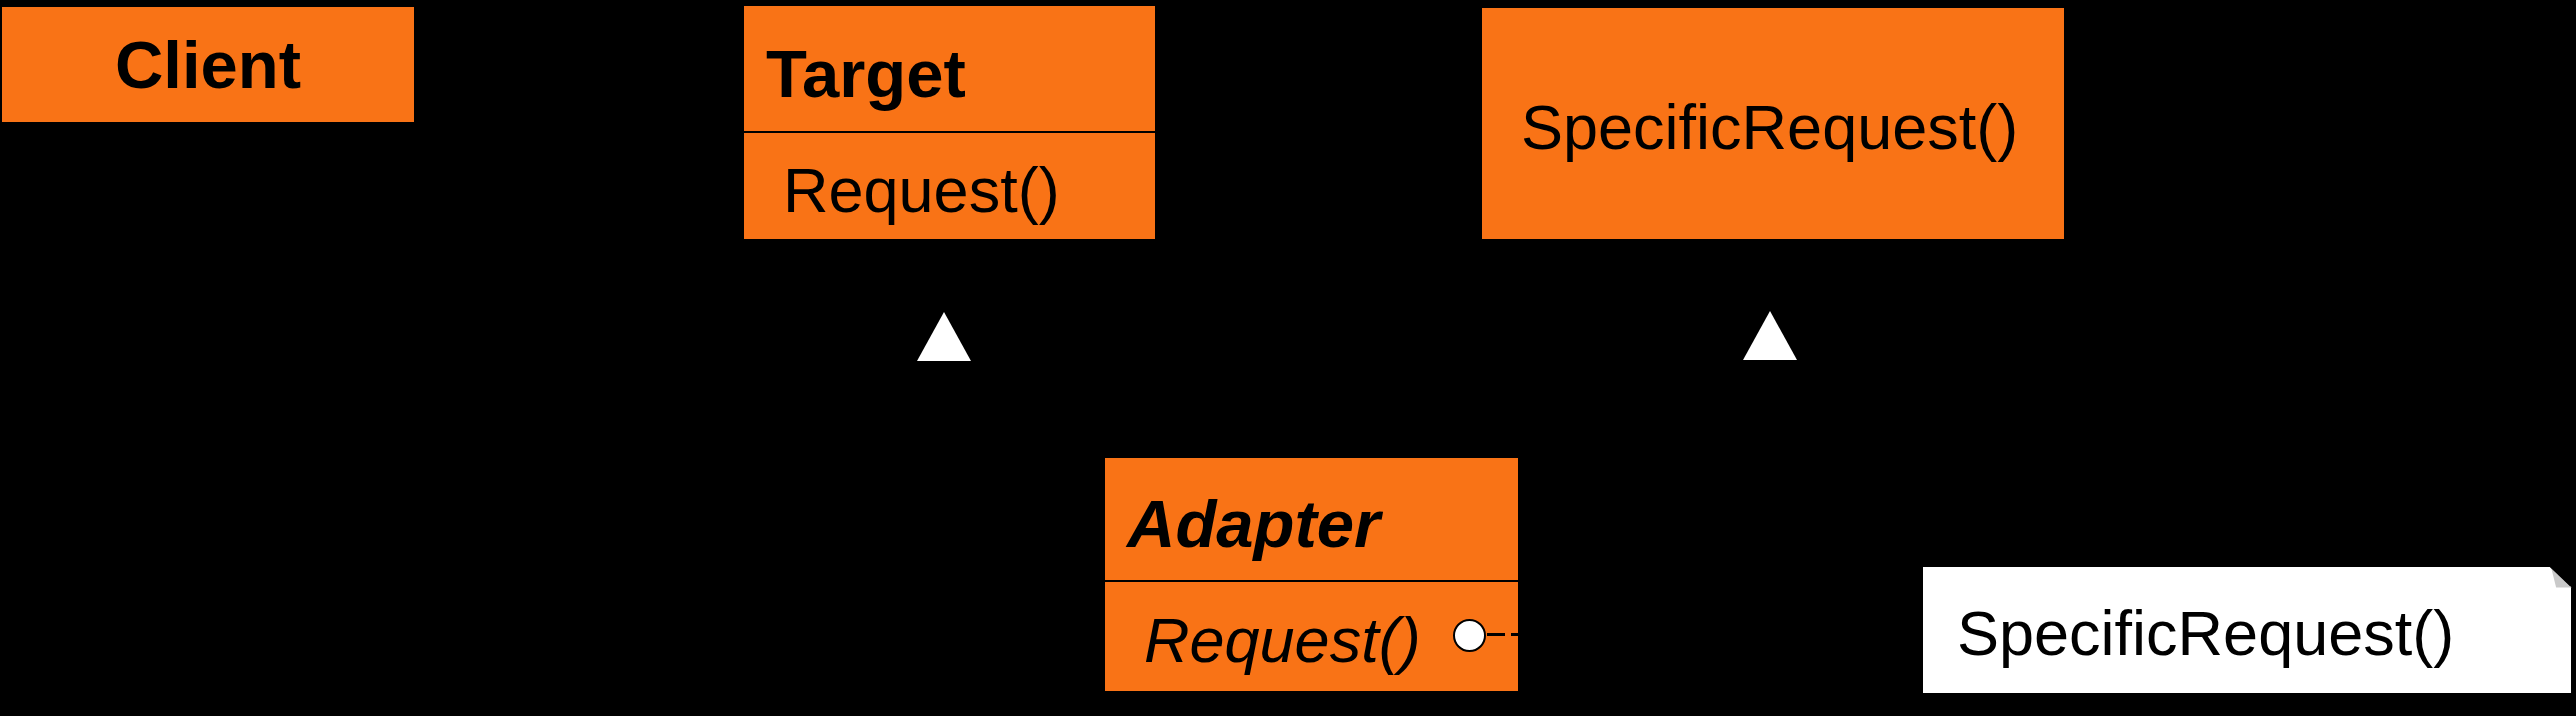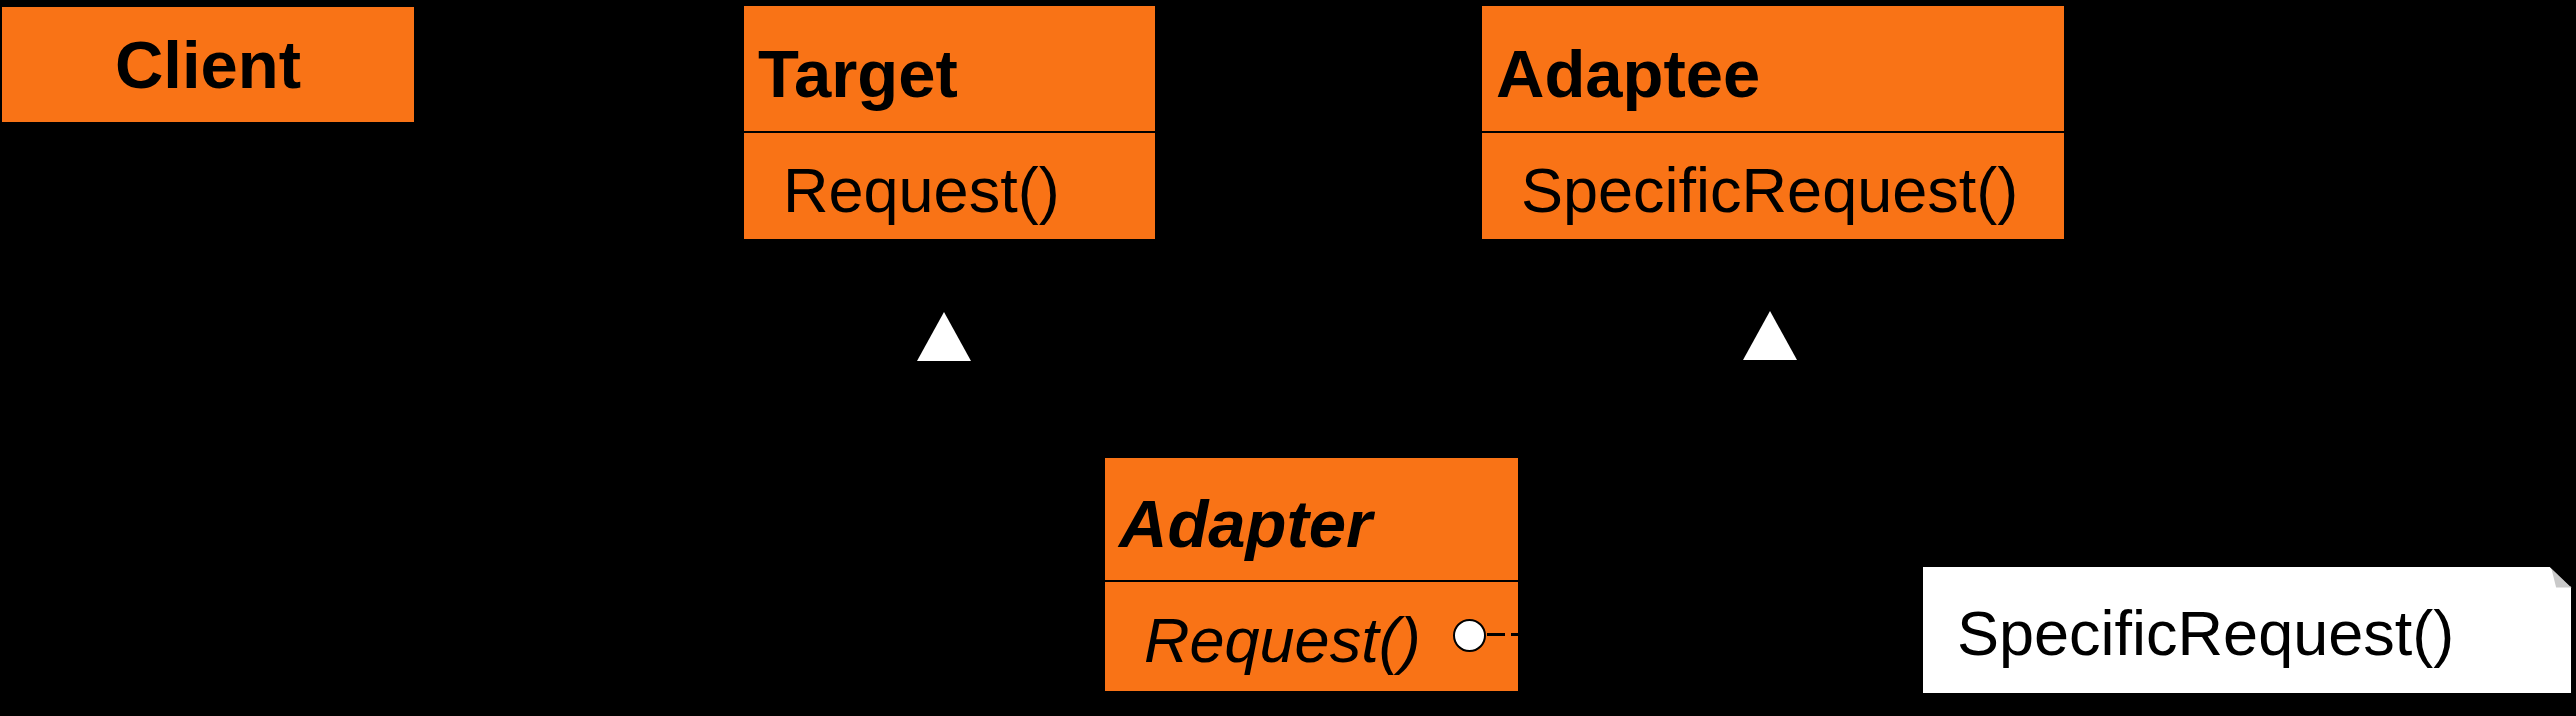--- a/index.html
+++ b/index.html
@@ -6,21 +6,21 @@
   #canvas{
     position:relative;width:2576px;height:717px;background:#000;
     font-family:"Liberation Sans",sans-serif;overflow:hidden;color:#000;
   }
   .class-box{
     position:absolute;background:#f97316;border:2px solid #000;box-sizing:border-box;
     display:flex;flex-direction:column;
   }
   .class-header{
     flex:0 0 115px;display:flex;align-items:center;
-    padding-left:14px;padding-top:9.8px;
+    padding-left:22px;padding-top:9.8px;
     font-weight:700;font-size:67px;letter-spacing:0px;
   }
   .class-compartment{
     flex:1;border-top:2px solid #000;display:flex;align-items:center;
     padding-left:39px;padding-top:7.8px;
     font-weight:400;font-size:63px;
   }
   #client-box{
     left:0px;top:4.9px;width:416px;height:119px;
     align-items:center;justify-content:center;flex-direction:row;
@@ -69,21 +69,20 @@
   <div class="class-box" id="client-box">
     <span>Client</span>
   </div>
 
   <div class="class-box" id="target-box">
     <div class="class-header">Target</div>
     <div class="class-compartment">Request()</div>
   </div>
 
   <div class="class-box" id="adaptee-box">
-    <div class="class-header">Adaptee</div>
     <div class="class-compartment">SpecificRequest()</div>
   </div>
 
   <div class="arrowhead" id="arrowhead-target"></div>
   <div class="arrowhead" id="arrowhead-adaptee"></div>
 
   <div class="class-box" id="adapter-box">
     <div class="class-header">Adapter</div>
     <div class="class-compartment">Request()</div>
   </div>

